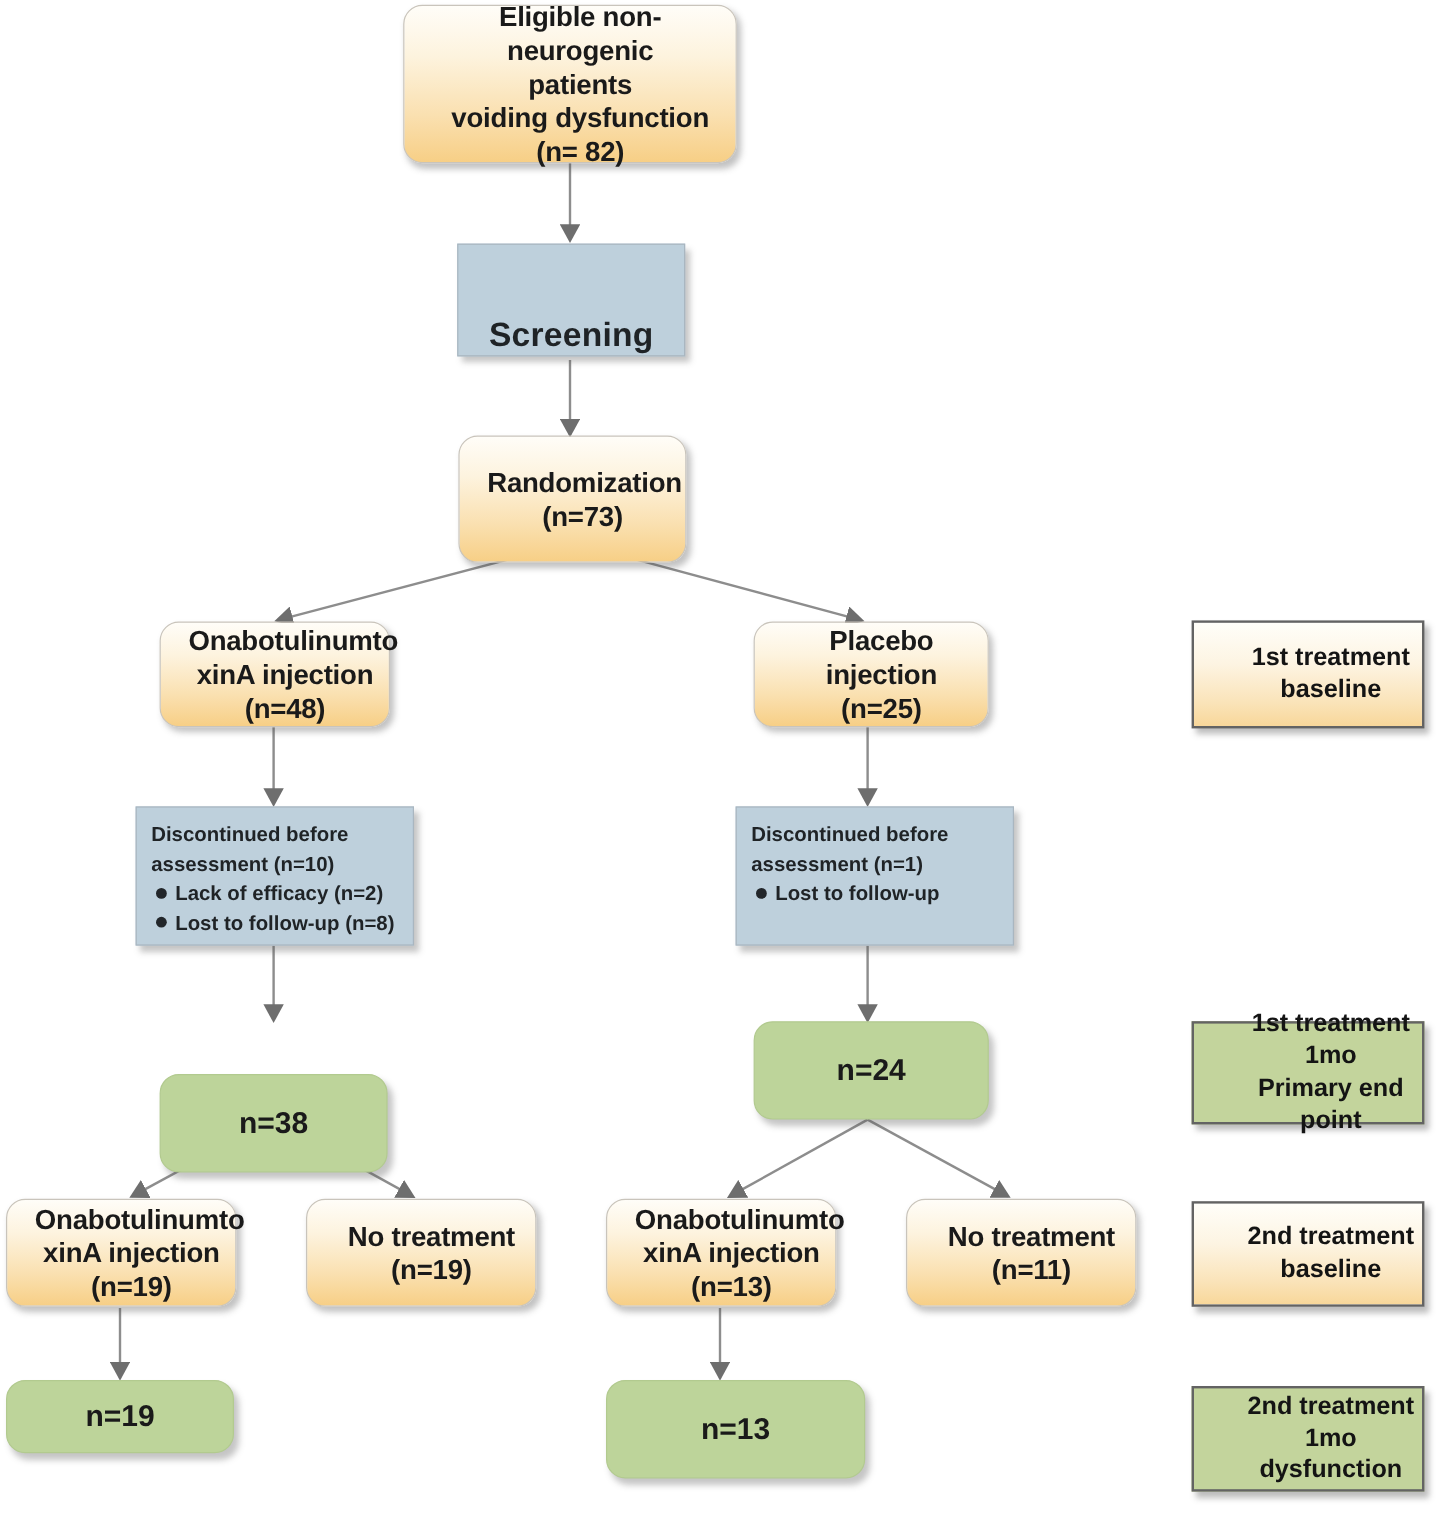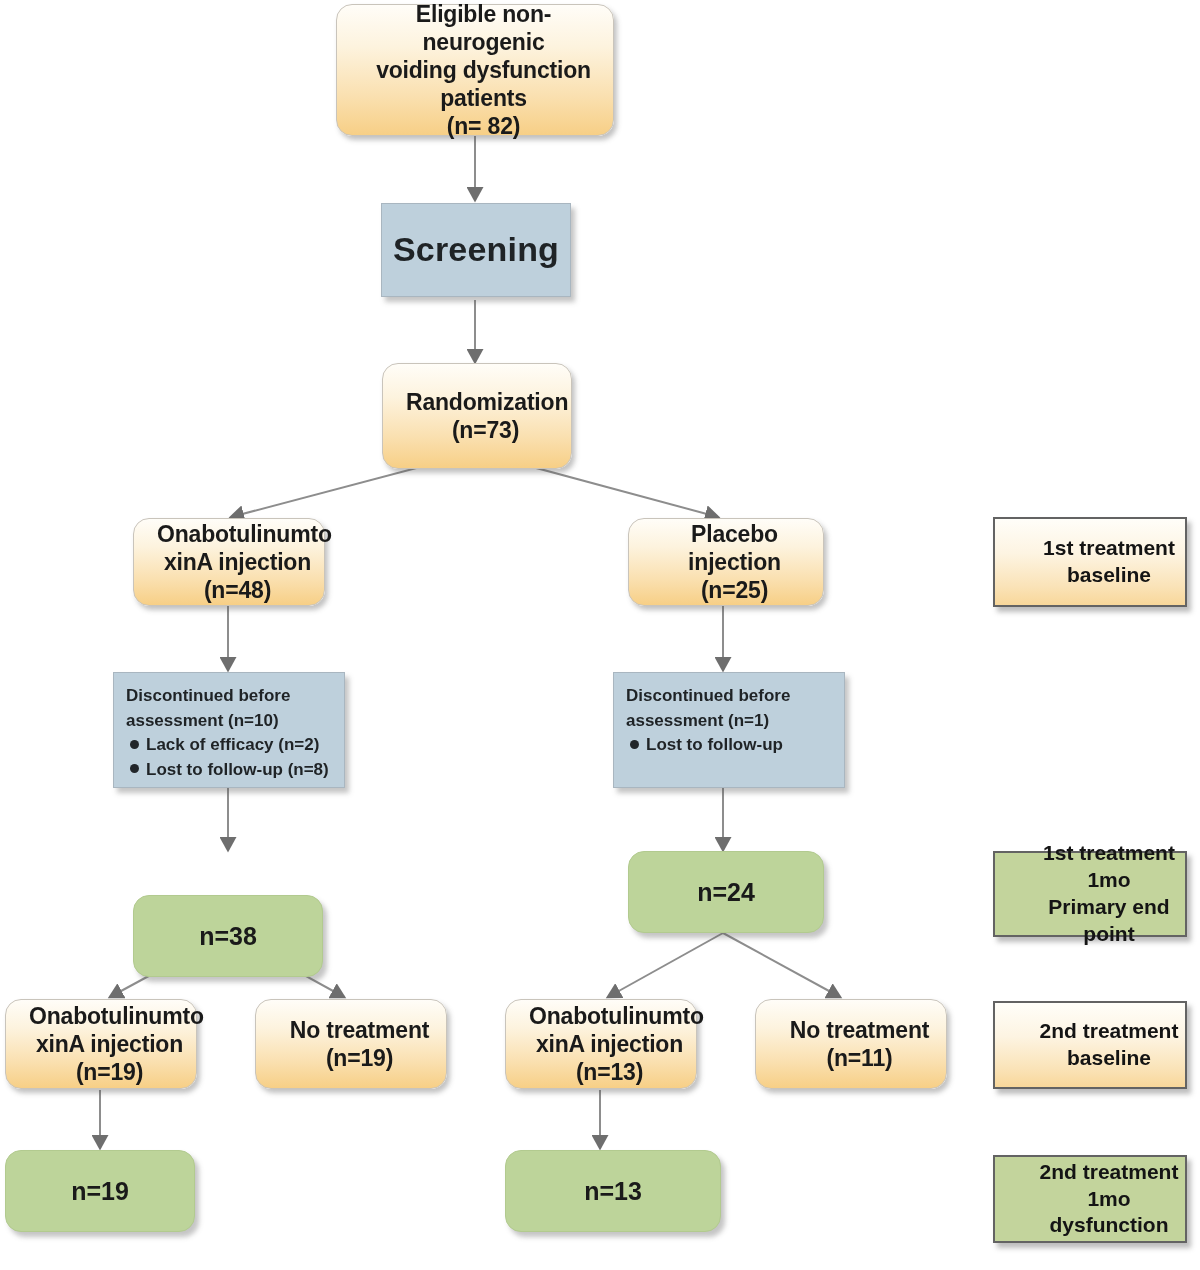--- a/index.html
+++ b/index.html
@@ -56,22 +56,23 @@
   
   .blue {
     background: #bed0dc;
     border: 1px solid #a9b6c0;
     border-radius: 0;
     box-shadow: 4px 5px 5px rgba(90,90,90,0.35);
     font-weight: bold;
     color: #1f2326;
   }
   .blue.centered {
-    font-size: 34px;
+    font-size: 28px;
     letter-spacing: 0.2px;
+    align-items: flex-end;
   }
   .blue.listbox {
     align-items: flex-start;
     justify-content: center;
     text-align: left;
     font-size: 17px;
     line-height: 1.45;
   }
   .blue.listbox .inner {
     padding: 11px 8px 0 12px;
@@ -153,22 +154,22 @@
       <line x1="723" y1="933" x2="840" y2="997"></line>
 
       <line x1="100" y1="1090" x2="100" y2="1148"></line>
       <line x1="600" y1="1090" x2="600" y2="1148"></line>
     </g>
   </svg>
 
   <div class="node orange" style="left:336px; top:4px; width:278px; height:132px;">
     <div class="inner">
       <div>Eligible non-neurogenic</div>
+      <div>patients</div>
       <div>voiding dysfunction</div>
-      <div>patients</div>
       <div>(n= 82)</div>
     </div>
   </div>
 
   <div class="node blue centered" style="left:381px; top:203px; width:190px; height:94px;">
     <div class="inner">
       <div>Screening</div>
     </div>
   </div>
 
@@ -252,21 +253,21 @@
     </div>
   </div>
 
   <div class="node orange" style="left:755px; top:999px; width:192px; height:90px;">
     <div class="inner">
       <div>No treatment</div>
       <div>(n=11)</div>
     </div>
   </div>
 
-  <div class="node green" style="left:5px; top:1150px; width:190px; height:82px;">
+  <div class="node green" style="left:5px; top:1150px; width:190px; height:61px;">
     <div class="inner">
       <div>n=19</div>
     </div>
   </div>
 
   <div class="node green" style="left:505px; top:1150px; width:216px; height:82px;">
     <div class="inner">
       <div>n=13</div>
     </div>
   </div>

